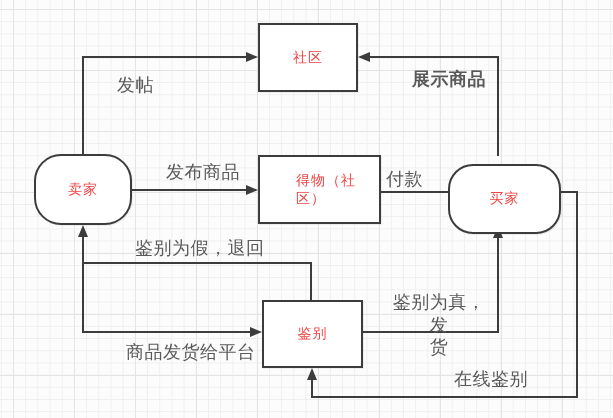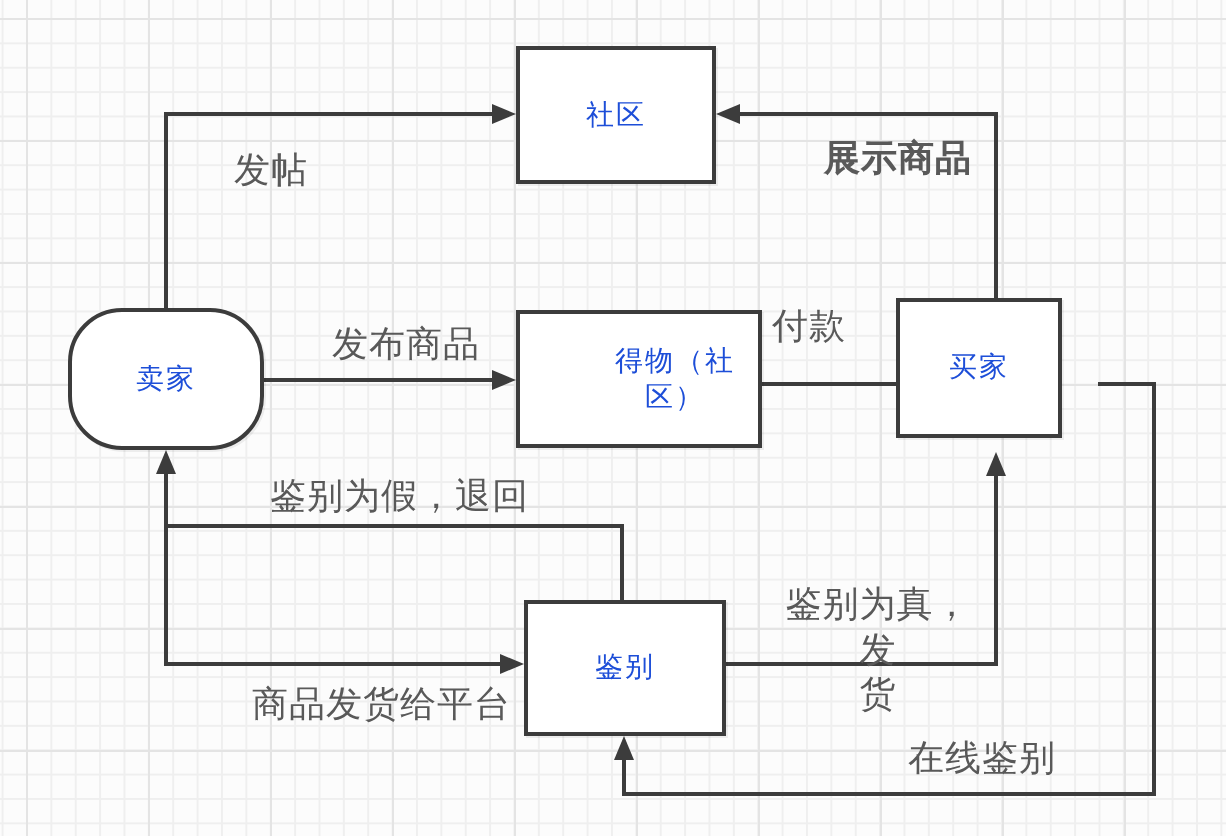--- a/index.html
+++ b/index.html
@@ -24,23 +24,22 @@
   .node {
     position: absolute;
     box-sizing: border-box;
     background: #ffffff;
     border: 2px solid #3c3c3c;
     box-shadow: 1px 1px 0 rgba(0,0,0,0.06);
     display: flex;
     align-items: center;
     justify-content: center;
     font-size: 14px;
-    color: #1d4ed8;
+    color: #ef4444;
     letter-spacing: 1px;
-    text-align: center;
   }
   .seg {
     position: absolute;
     background: #3c3c3c;
   }
   .seg.h { height: 2px; }
   .seg.v { width: 2px; }
   .arr {
     position: absolute;
     width: 0;
@@ -70,21 +69,21 @@
   }
   .edge-label.wrap {
     white-space: pre-line;
     text-align: center;
     line-height: 1.25;
   }
   
   #node-seller    { left: 34px;  top: 154px; width: 98px;  height: 71px; border-radius: 27px; }
   #node-community { left: 258px; top: 23px;  width: 100px; height: 69px; }
   #node-dewu      { left: 258px; top: 155px; width: 123px; height: 69px; padding-left: 36px; }
-  #node-buyer     { left: 448px; top: 149px; width: 83px; height: 70px; }
+  #node-buyer     { left: 448px; top: 164px; width: 113px; height: 70px; border-radius: 25px; }
   #node-auth      { left: 262px; top: 300px; width: 101px; height: 68px; }
 </style>
 </head>
 <body>
 
 <div class="canvas">
 
   <div class="seg v" style="left:82px; top:57px; height:98px;"></div>
   <div class="seg h" style="left:82px; top:56px; width:166px;"></div>
   <div class="arr right" style="left:246px; top:52px;"></div>
@@ -117,21 +116,21 @@
   <div class="seg h" style="left:311px; top:396px; width:267px;"></div>
   <div class="seg v" style="left:311px; top:380px; height:17px;"></div>
   <div class="arr up" style="left:307px; top:368px;"></div>
 
   <div class="edge-label" style="left:117px; top:73px;">发帖</div>
 
   <div class="edge-label" style="left:166px; top:160px;">发布商品</div>
 
   <div class="edge-label" style="left:412px; top:67px;font-weight:bold;">展示商品</div>
 
-  <div class="edge-label" style="left:386px; top:151px;font-family:Liberation Mono, monospace;">付款</div>
+  <div class="edge-label" style="left:386px; top:167px;font-family:Liberation Mono, monospace;">付款</div>
 
   <div class="edge-label" style="left:135px; top:236px;">鉴别为假，退回</div>
 
   <div class="edge-label" style="left:126px; top:340px;">商品发货给平台</div>
 
   <div class="edge-label wrap" style="left:392px; top:291px; width:94px;">鉴别为真，发
 货</div>
 
   <div class="edge-label" style="left:454px; top:367px;">在线鉴别</div>
 

